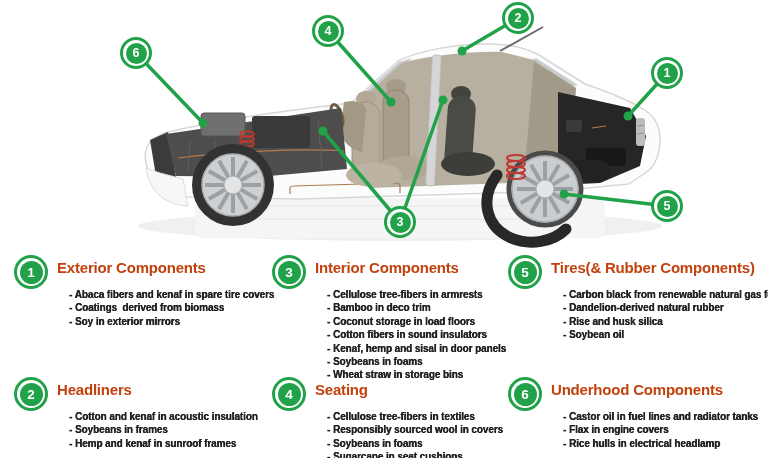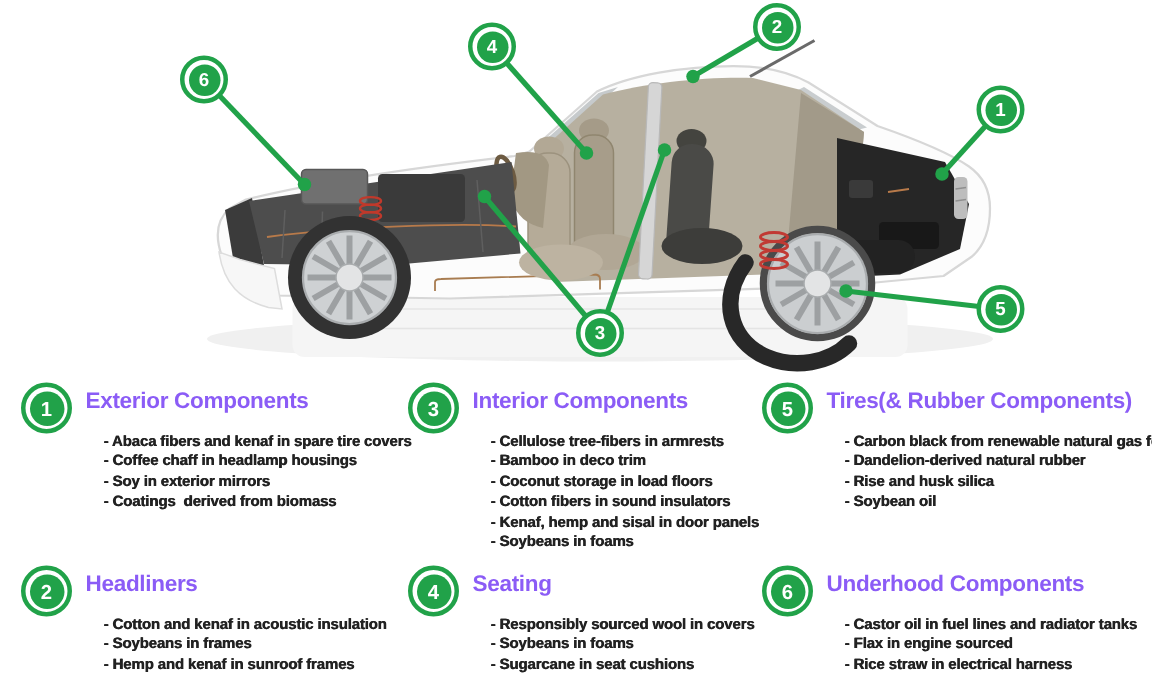--- a/index.html
+++ b/index.html
@@ -30,21 +30,21 @@
   .badge{
     flex:0 0 auto;width:28px;height:28px;box-sizing:content-box;
     border:3px solid var(--accent,#21a249);border-radius:50%;background:#fff;
     display:flex;align-items:center;justify-content:center;margin-top:1px;
   }
   .badge .inner{
     width:23px;height:23px;border-radius:50%;background:var(--accent,#21a249);
     color:#fff;font-weight:bold;font-size:13.5px;
     display:flex;align-items:center;justify-content:center;
   }
-  .info h3{margin:5px 0 6px;font-size:15px;letter-spacing:-0.2px;color:#8b5cf6;}
+  .info h3{margin:5px 0 6px;font-size:15px;letter-spacing:-0.2px;color:#c2410c;}
   .info ul{list-style:none;margin:12px;padding:0;font-size:10px;line-height:13.4px;color:#222;font-weight:bold;}
   .info li{white-space:pre;text-shadow:0.35px 0 0 currentColor;letter-spacing:-0.1px;}
 </style>
 </head>
 <body>
 
 <div class="diagram">
   <svg width="768" height="256" viewBox="0 0 768 256">
 
     <ellipse cx="400" cy="226" rx="262" ry="15" fill="#f0f0f0"></ellipse>
@@ -212,23 +212,22 @@
 
 <div class="sections">
   <section class="info">
     <div class="badge">
         <span class="inner">1</span>
       </div>
     <div>
       <h3>Exterior Components</h3>
       <ul>
           <li>- Abaca fibers and kenaf in spare tire covers</li>
-          <li>- Coffee chaff in headlamp housings</li>
+          <li>- Coatings  derived from biomass</li>
           <li>- Soy in exterior mirrors</li>
-          <li>- Coatings  derived from biomass</li>
         </ul>
     </div>
   </section>
   <section class="info">
     <div class="badge">
         <span class="inner">2</span>
       </div>
     <div>
       <h3>Headliners</h3>
       <ul>
@@ -244,30 +243,32 @@
       </div>
     <div>
       <h3>Interior Components</h3>
       <ul>
           <li>- Cellulose tree-fibers in armrests</li>
           <li>- Bamboo in deco trim</li>
           <li>- Coconut storage in load floors</li>
           <li>- Cotton fibers in sound insulators</li>
           <li>- Kenaf, hemp and sisal in door panels</li>
           <li>- Soybeans in foams</li>
+          <li>- Wheat straw in storage bins</li>
         </ul>
     </div>
   </section>
   <section class="info">
     <div class="badge">
         <span class="inner">4</span>
       </div>
     <div>
       <h3>Seating</h3>
       <ul>
+          <li>- Cellulose tree-fibers in textiles</li>
           <li>- Responsibly sourced wool in covers</li>
           <li>- Soybeans in foams</li>
           <li>- Sugarcane in seat cushions</li>
         </ul>
     </div>
   </section>
   <section class="info">
     <div class="badge">
         <span class="inner">5</span>
       </div>
@@ -282,18 +283,18 @@
     </div>
   </section>
   <section class="info">
     <div class="badge">
         <span class="inner">6</span>
       </div>
     <div>
       <h3>Underhood Components</h3>
       <ul>
           <li>- Castor oil in fuel lines and radiator tanks</li>
-          <li>- Flax in engine sourced</li>
-          <li>- Rice straw in electrical harness</li>
+          <li>- Flax in engine covers</li>
+          <li>- Rice hulls in electrical headlamp</li>
         </ul>
     </div>
   </section>
 </div>
 
 </body></html>

